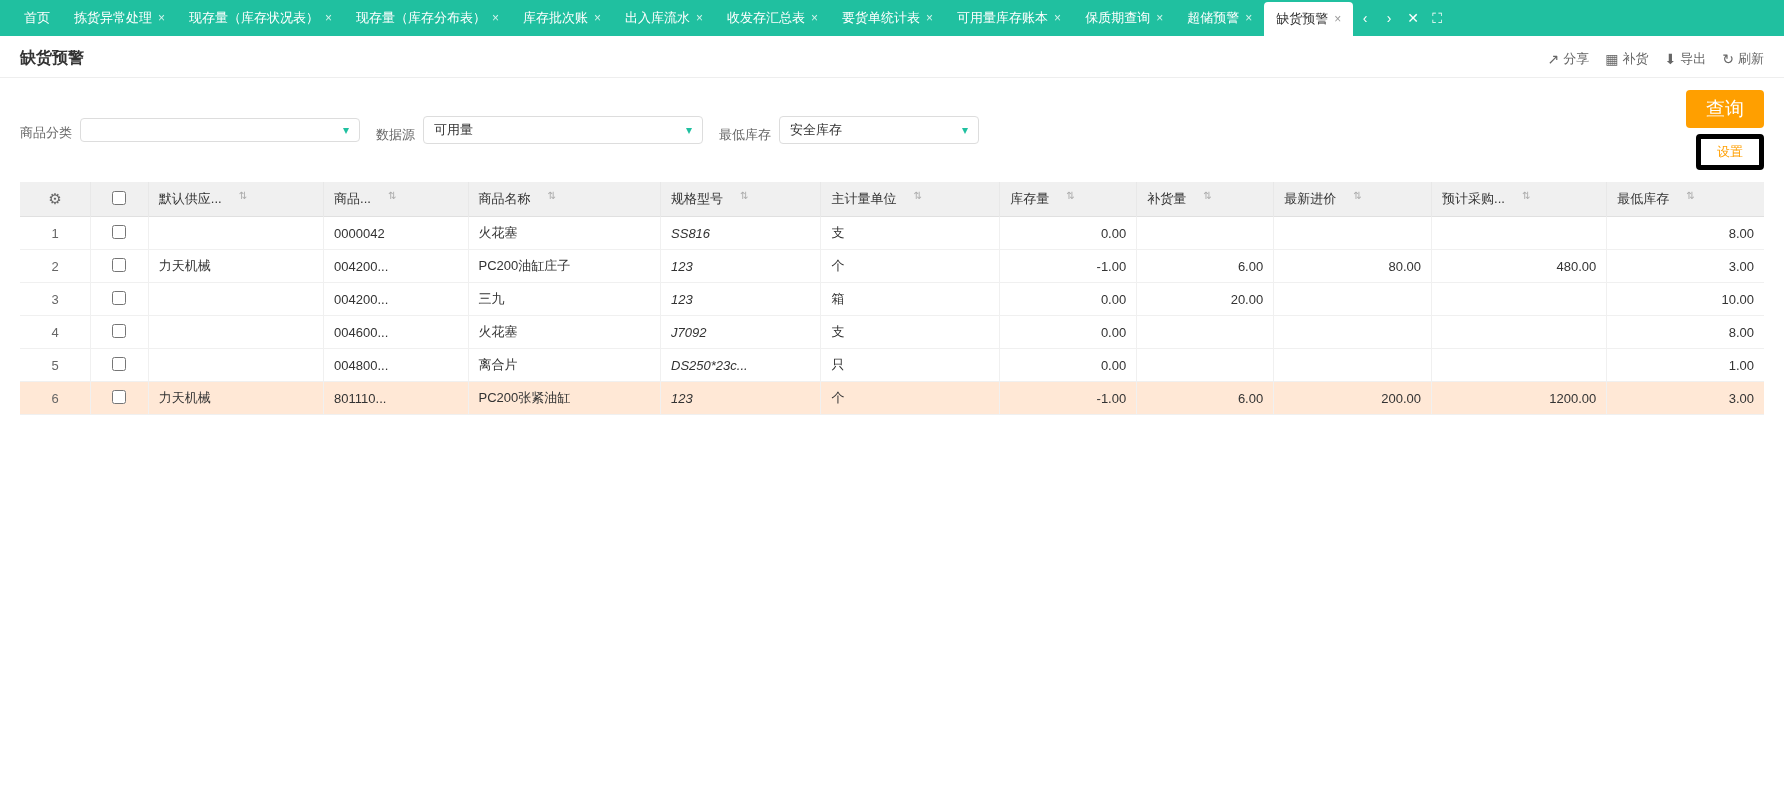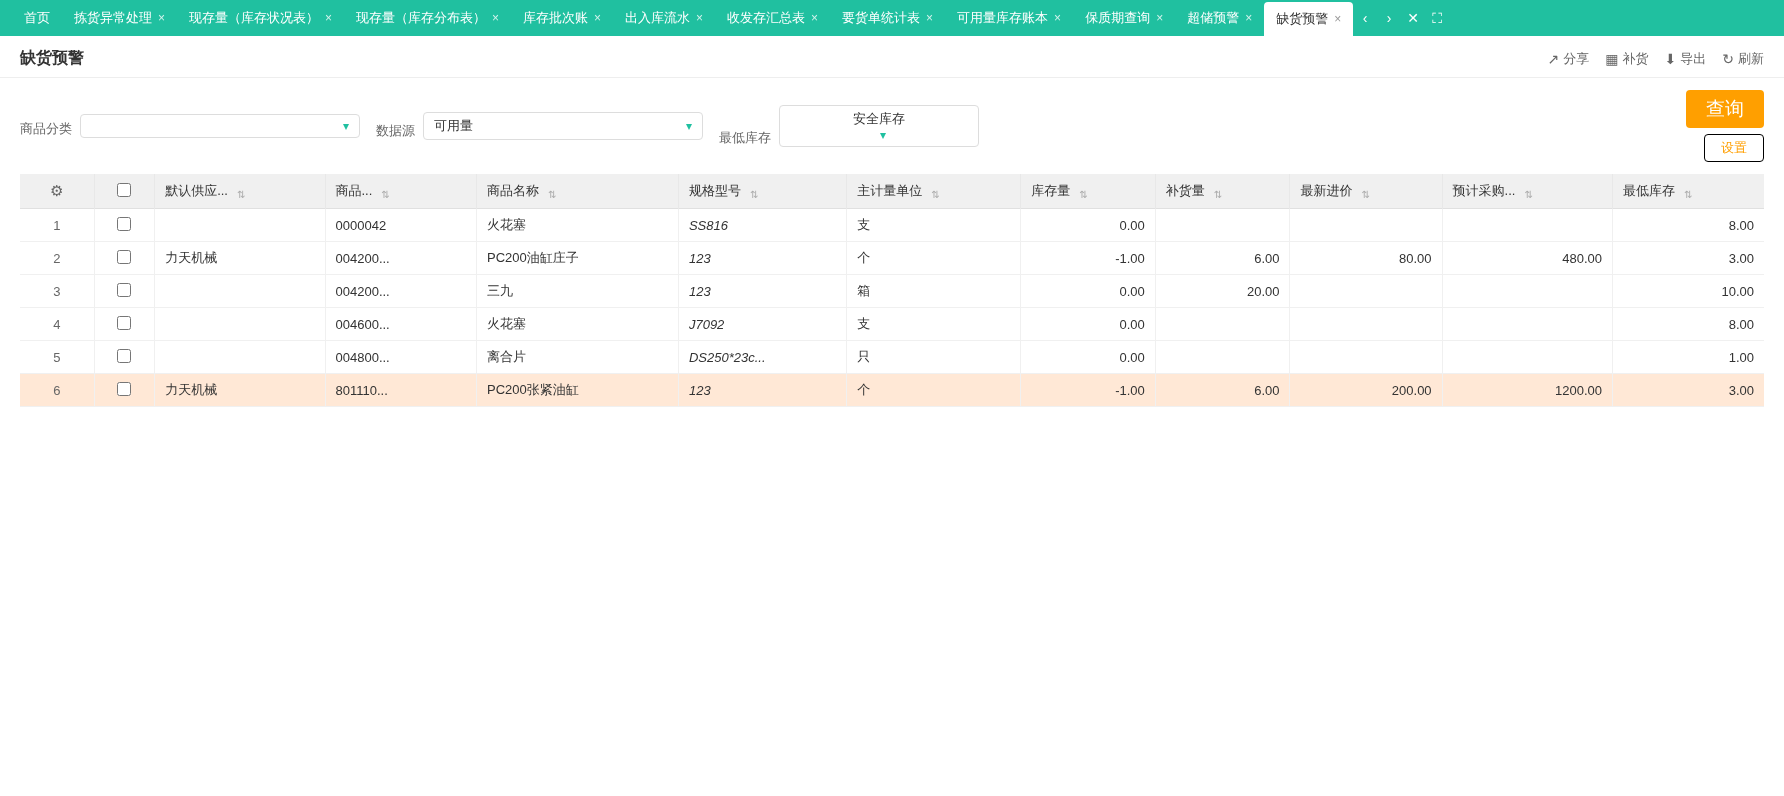--- a/index.html
+++ b/index.html
@@ -107,21 +107,21 @@
       align-items: center;
       border: 1px solid #ddd;
       border-radius: 4px;
       padding: 4px 10px;
       min-width: 200px;
       background: #fff;
       cursor: pointer;
       justify-content: space-between;
     }
     .filter-select-wide { min-width: 280px; }
-    .filter-select-medium { min-width: 200px; flex-direction: column; }
+    .filter-select-medium { min-width: 200px; }
     .chevron { color: #20c0a0; font-size: 12px; margin-left: 8px; }
     .filter-value { color: #333; }
 
     .filter-actions {
       margin-left: auto;
       display: flex;
       flex-direction: column;
       gap: 6px;
       align-items: flex-end;
     }
@@ -130,21 +130,21 @@
       color: #fff;
       border: none;
       border-radius: 4px;
       padding: 6px 20px;
       cursor: pointer;
       font-size: 19px;
     }
     .btn-settings {
       background: #fff;
       color: #ff9f00;
-      border: 1px solid #000000;
+      border: 5px solid #000000;
       border-radius: 4px;
       padding: 4px 16px;
       cursor: pointer;
       font-size: 13px;
     }
 
     
     .table-container {
       padding: 0 20px;
       overflow-x: auto;
@@ -188,22 +188,22 @@
     .col-spec { width: 100px; font-style: italic; }
     .col-unit { width: 80px; }
     .col-stock { width: 80px; text-align: right; }
     .col-replenish { width: 80px; text-align: right; }
     .col-latest-price { width: 90px; text-align: right; }
     .col-est-purchase { width: 90px; text-align: right; }
     .col-min-stock { width: 90px; text-align: right; }
 
     .th-sort {
       display: flex;
-      align-items: flex-end;
-      gap: 9px;
+      align-items: flex-start;
+      gap: 17px;
       cursor: pointer;
     }
     .sort-icon { color: #aaa; font-size: 10px; }
 
     
     input[type="checkbox"] {
       cursor: pointer;
       width: 14px;
       height: 14px;
     }

